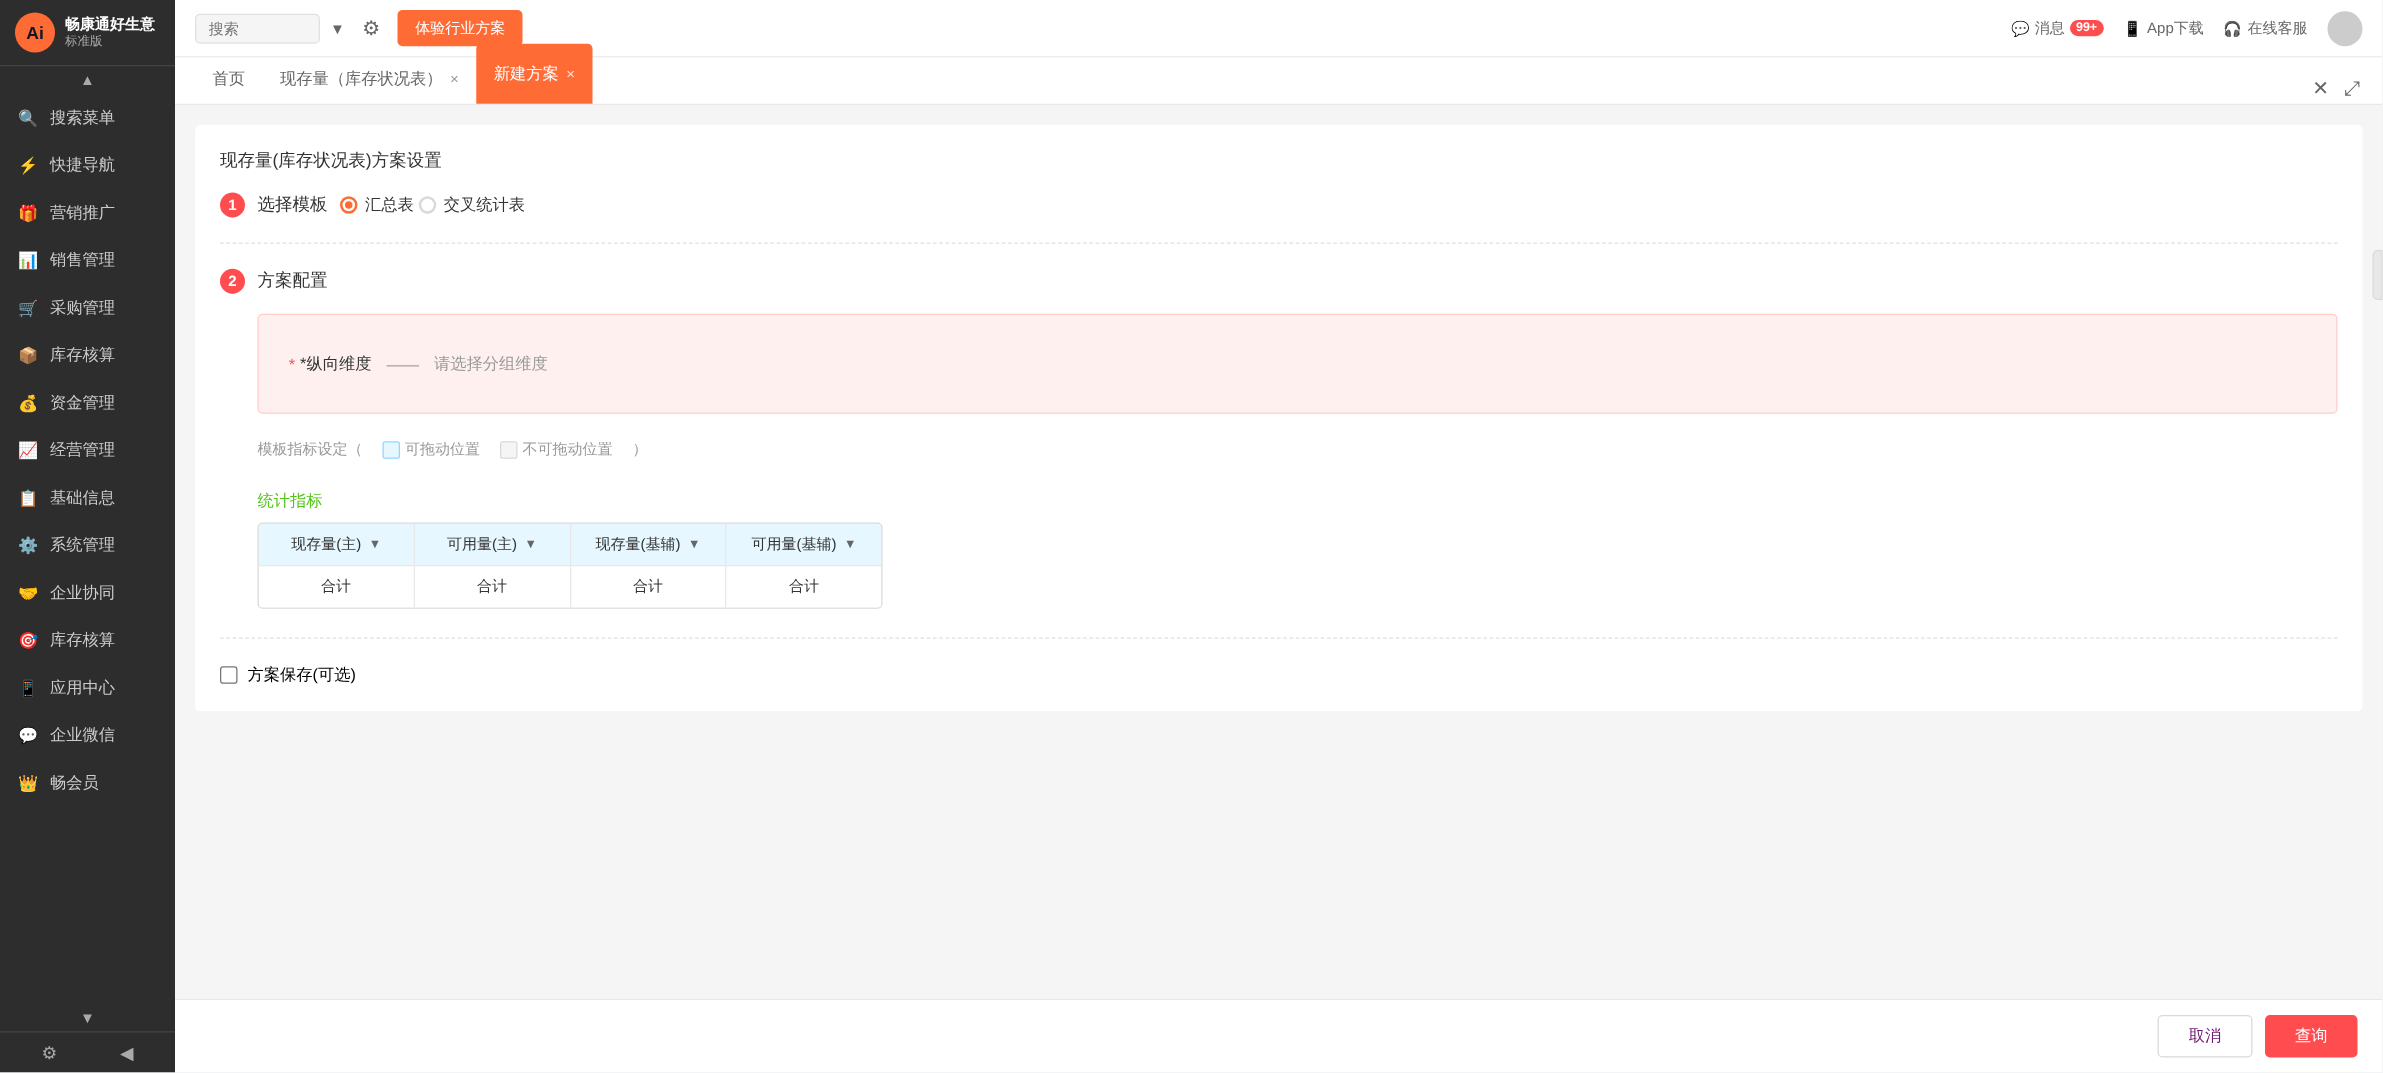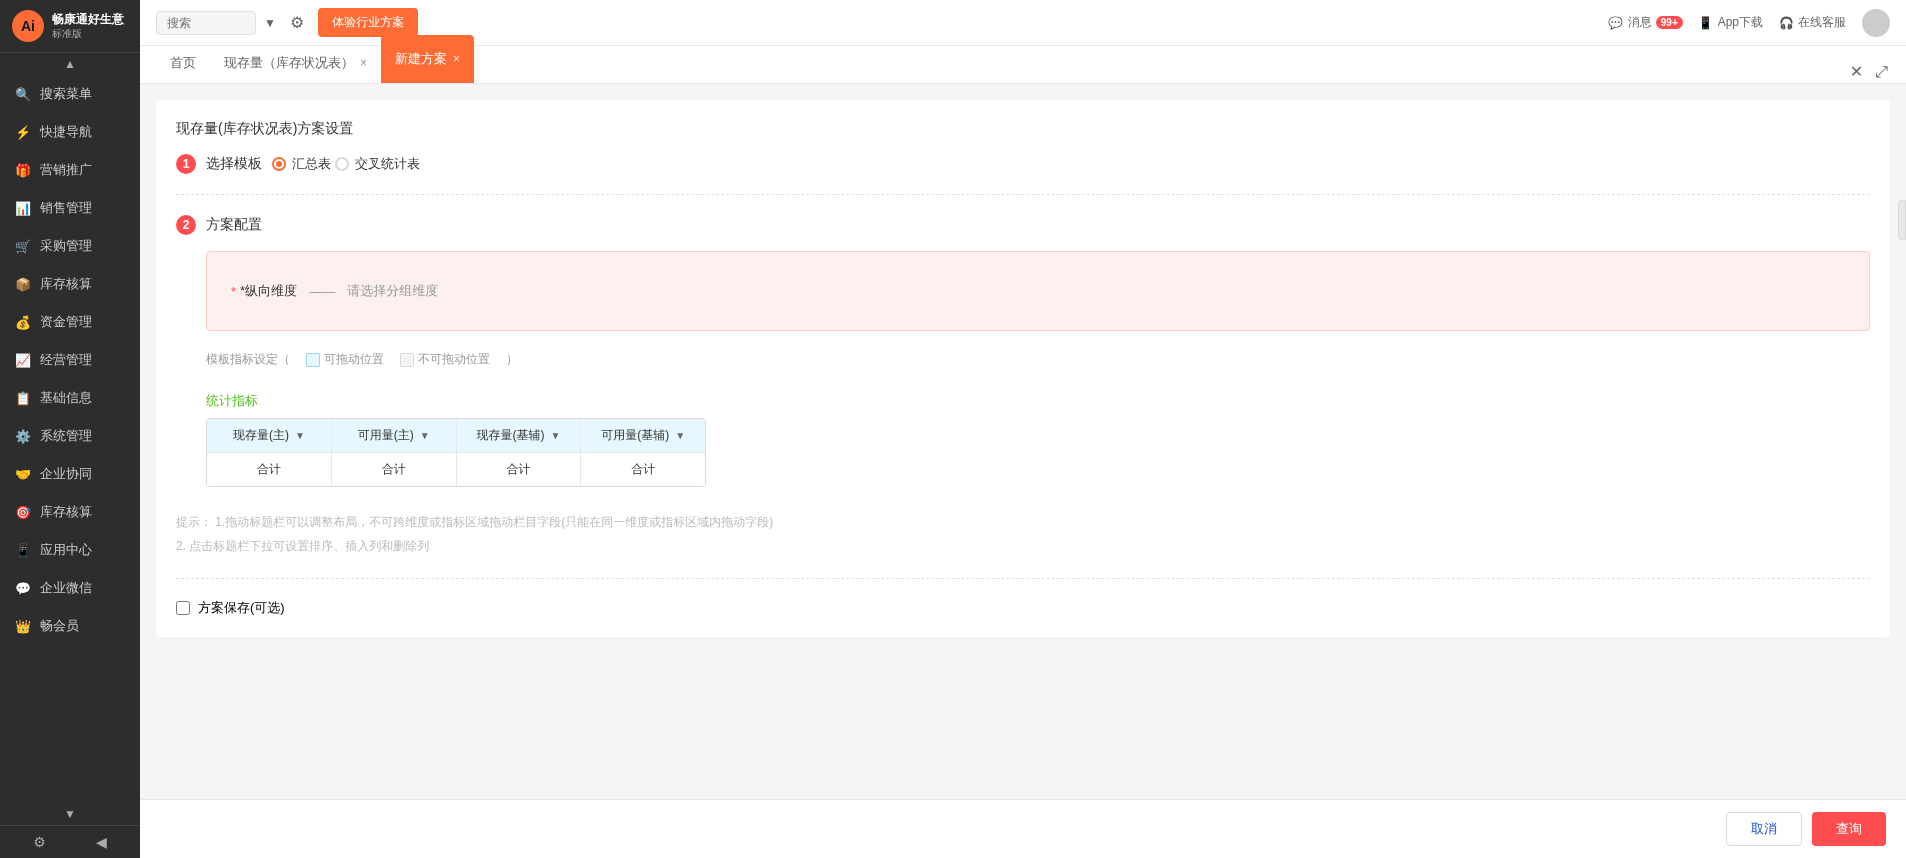--- a/index.html
+++ b/index.html
@@ -183,21 +183,21 @@
     .save-row { display: flex; align-items: center; gap: 8px; margin-top: 10px; }
     .save-checkbox { width: 14px; height: 14px; border: 1px solid #d9d9d9; border-radius: 2px; cursor: pointer; }
 
     
     .footer {
       background: #fff; padding: 12px 20px; border-top: 1px solid #e8e8e8;
       display: flex; justify-content: flex-end; gap: 10px; flex-shrink: 0;
     }
     .btn-cancel {
       padding: 7px 24px; border: 1px solid #d9d9d9; background: #fff;
-      border-radius: 4px; font-size: 13px; cursor: pointer; color: #1d4ed8;
+      border-radius: 4px; font-size: 13px; cursor: pointer; color: #701a75;
     }
     .btn-query {
       padding: 7px 24px; background: #ff4d4f; color: white; border: none;
       border-radius: 4px; font-size: 13px; cursor: pointer;
     }
     .resize-handle-main {
       position: fixed; right: 0; top: 200px;
       width: 8px; height: 40px; background: #e8e8e8; border: 1px solid #d9d9d9;
       border-radius: 4px 0 0 4px; cursor: ew-resize; z-index: 100;
     }
@@ -428,24 +428,20 @@
                 </div>
                 <div class="stats-cell">
                   <span>合计</span>
                 </div>
               </div>
             </div>
           </div>
         </div>
       </div>
 
-      <div class="tips">
-        <div>提示：   1.拖动标题栏可以调整布局，不可跨维度或指标区域拖动栏目字段(只能在同一维度或指标区域内拖动字段)</div>
-        <div>          2. 点击标题栏下拉可设置排序、插入列和删除列</div>
-      </div>
 
       <hr class="step-divider">
 
       <div class="save-row">
         <input type="checkbox" class="save-checkbox" style="">
         <span>方案保存(可选)</span>
       </div>
 
     </div>
   </div>

